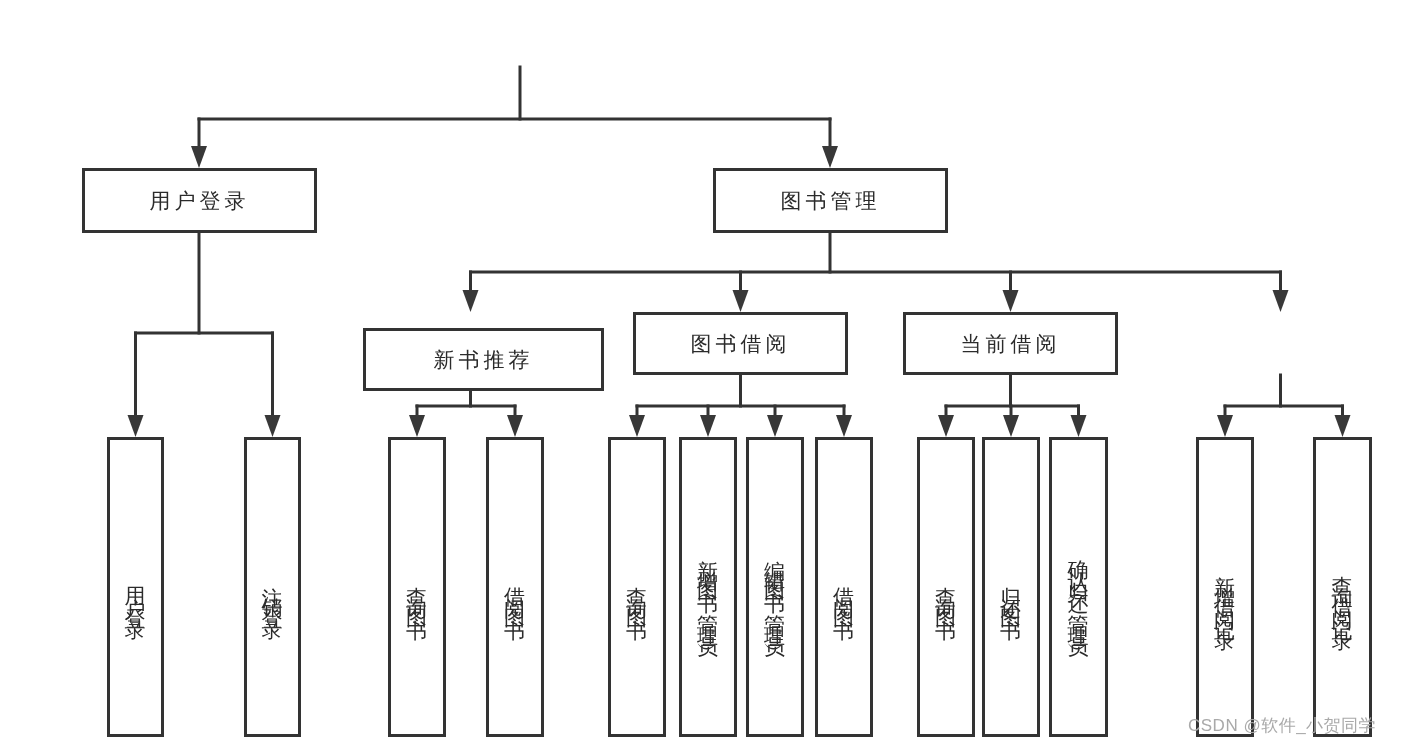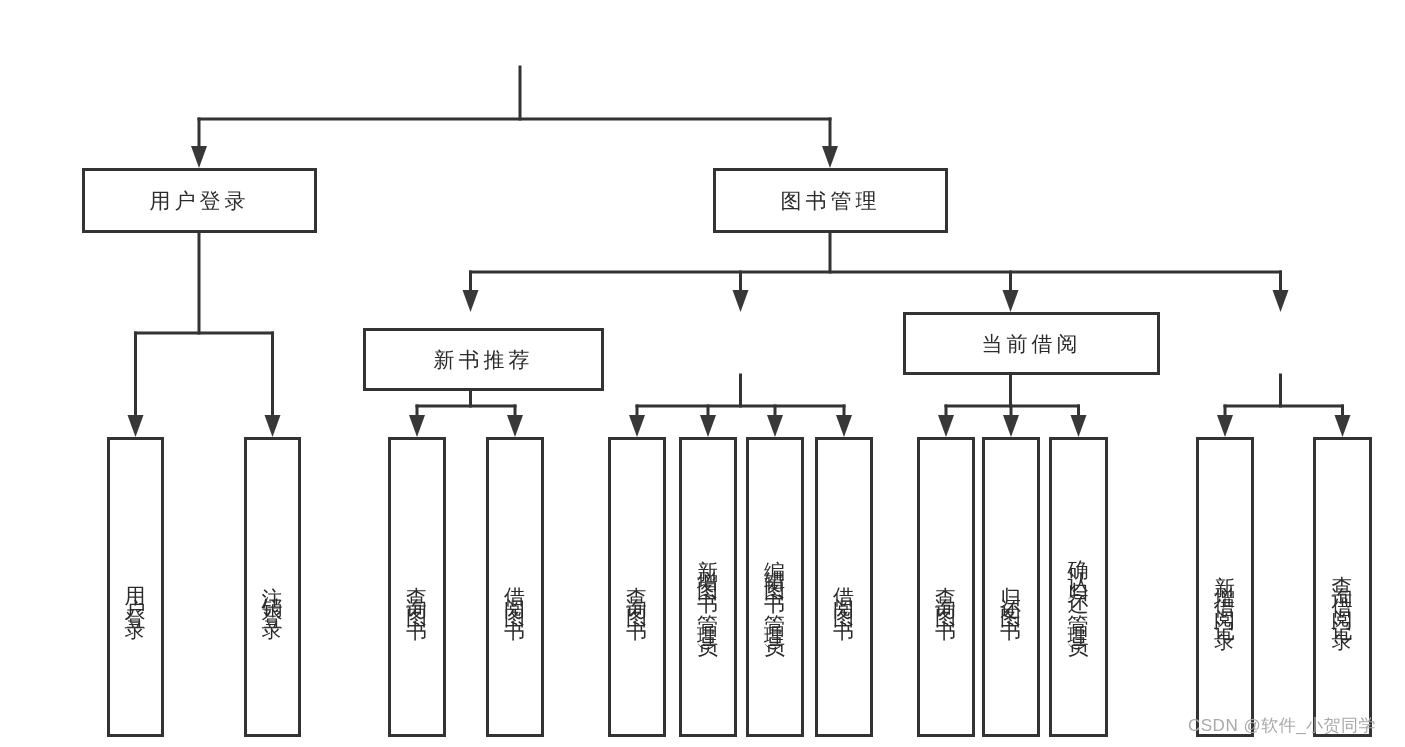--- a/index.html
+++ b/index.html
@@ -97,21 +97,24 @@
   <div class="box hbox" style="left:82px;top:168px;width:235px;height:65px">
     <span>用户登录</span>
   </div>
   <div class="box hbox" style="left:713px;top:168px;width:235px;height:65px">
     <span>图书管理</span>
   </div>
 
   <div class="box hbox" style="left:363px;top:328px;width:241px;height:63px">
     <span>新书推荐</span>
   </div>
-  <div class="box hbox" style="left:903px;top:312px;width:257px;height:63px">
+  <div class="box hbox" style="left:633px;top:312px;width:215px;height:63px">
+    <span>图书借阅</span>
+  </div>
+  <div class="box hbox" style="left:903px;top:312px;width:215px;height:63px">
     <span>当前借阅</span>
   </div>
 
   <div class="box leaf" style="left:107px;top:437px;width:57px;height:300px">
     <span>用户登录</span>
   </div>
   <div class="box leaf" style="left:244px;top:437px;width:57px;height:300px">
     <span>注销登录</span>
   </div>
 

